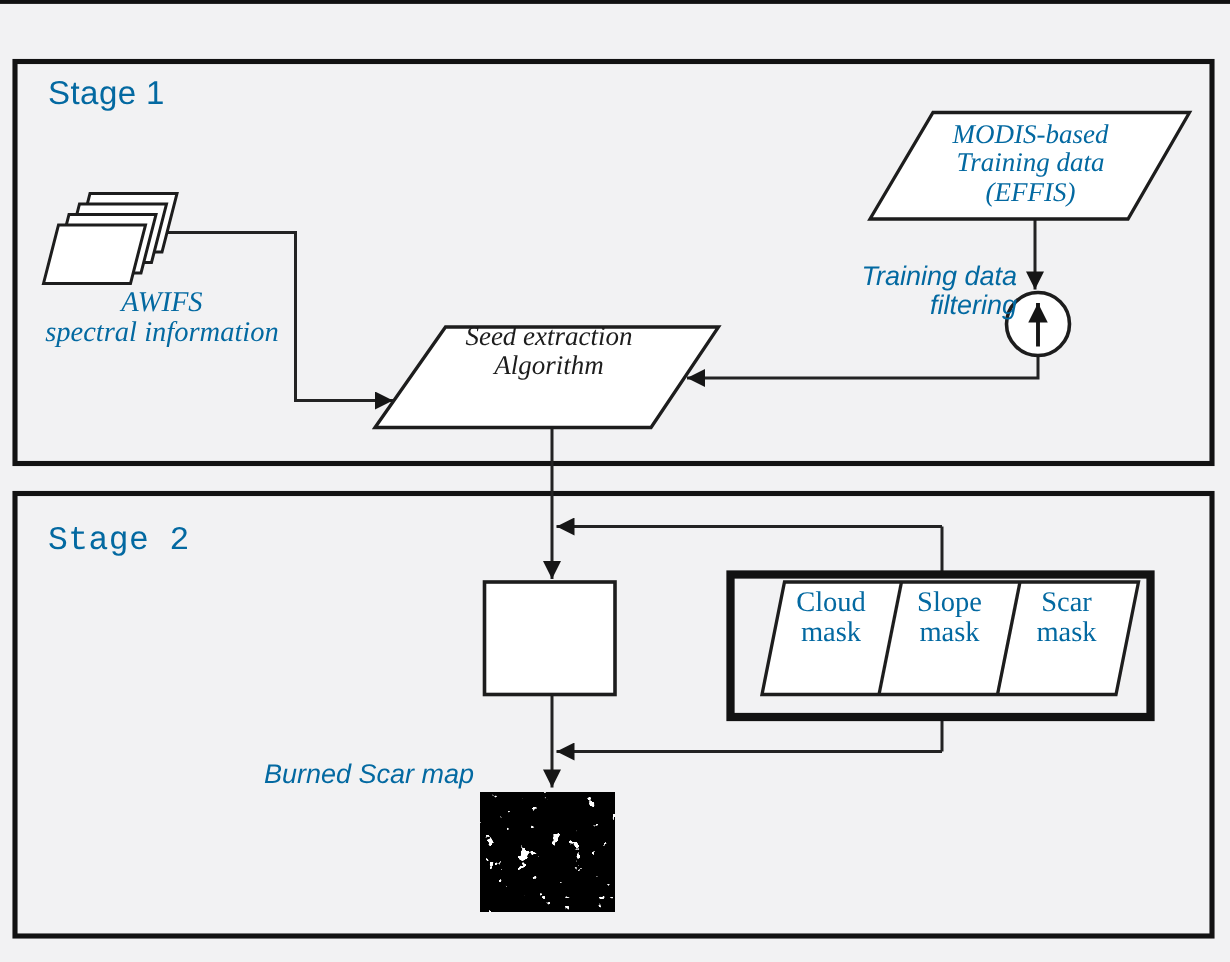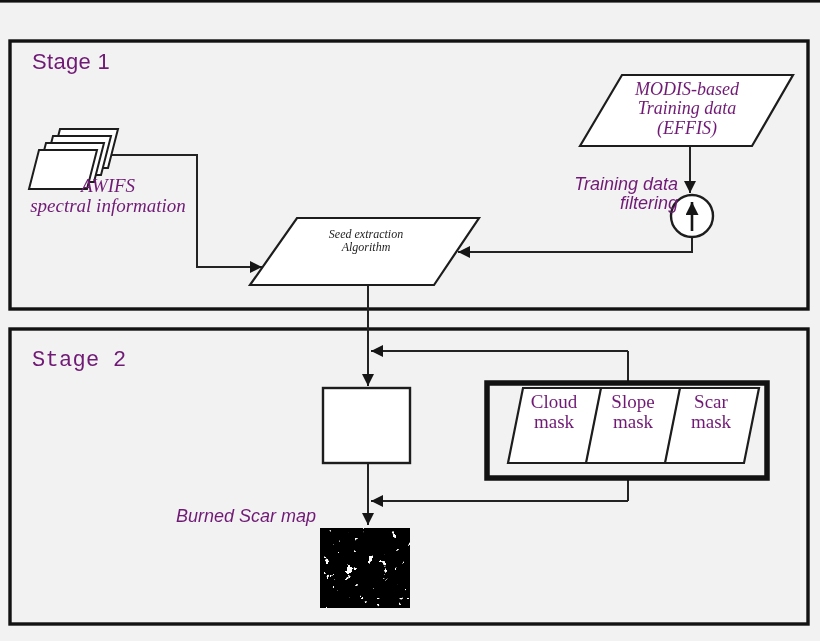--- a/index.html
+++ b/index.html
@@ -4,21 +4,21 @@
 <style>
   html,body{margin:0;padding:0;}
   body{background:#f2f2f3;font-family:"Liberation Sans",sans-serif;}
   .canvas{
     position:relative;width:820px;height:641px;overflow:hidden;
     background:#f2f2f3;
   }
   .canvas svg{position:absolute;left:0;top:0;}
   .lbl{
     position:absolute;
-    color:#701a75;
+    color:#0369a1;
     white-space:pre-line;
     line-height:1.07;
     font-family:"Liberation Sans",sans-serif;
     user-select:none;
   }
   .italic{font-style:italic;}
   .center{text-align:center;font-family:Liberation Serif, serif;}
   .right{text-align:right;}
   .black{color:#1d1d1d;}
   .stage-label{font-size:22px;letter-spacing:0.3px;}
@@ -92,31 +92,31 @@
     <g>
       <rect x="320" y="528" width="90" height="80" fill="#000000"></rect>
       <rect x="320" y="528" width="90" height="80" filter="url(#speck)"></rect>
     </g>
   </svg>
 
   <div class="lbl stage-label" style="left:32px;top:50px;">Stage 1</div>
 
   <div class="lbl stage-label" style="left:32px;top:349px;font-family:Liberation Mono, monospace;">Stage 2</div>
 
-  <div class="lbl italic center" style="left:10px;top:176px;width:196px;font-size:19px;text-align:center;">AWIFS
+  <div class="lbl italic center" style="left:10px;top:192px;width:196px;font-size:19px;text-align:center;">AWIFS
 spectral information</div>
 
   <div class="lbl italic center" style="left:597px;top:80px;width:180px;font-size:18px;">MODIS-based
 Training data
 (EFFIS)</div>
 
   <div class="lbl italic right" style="left:538px;top:175px;width:140px;font-size:18px;">Training data
 filtering</div>
 
-  <div class="lbl italic center black" style="left:277px;top:228px;width:178px;font-size:12px;">Seed extraction
+  <div class="lbl italic center black" style="left:277px;top:215px;width:178px;font-size:18px;">Seed extraction
 Algorithm</div>
 
 
   <div class="lbl center node-label" style="left:512px;top:392px;width:84px;">Cloud
 mask</div>
 
   <div class="lbl center node-label" style="left:591px;top:392px;width:84px;">Slope
 mask</div>
 
   <div class="lbl center node-label" style="left:669px;top:392px;width:84px;">Scar

